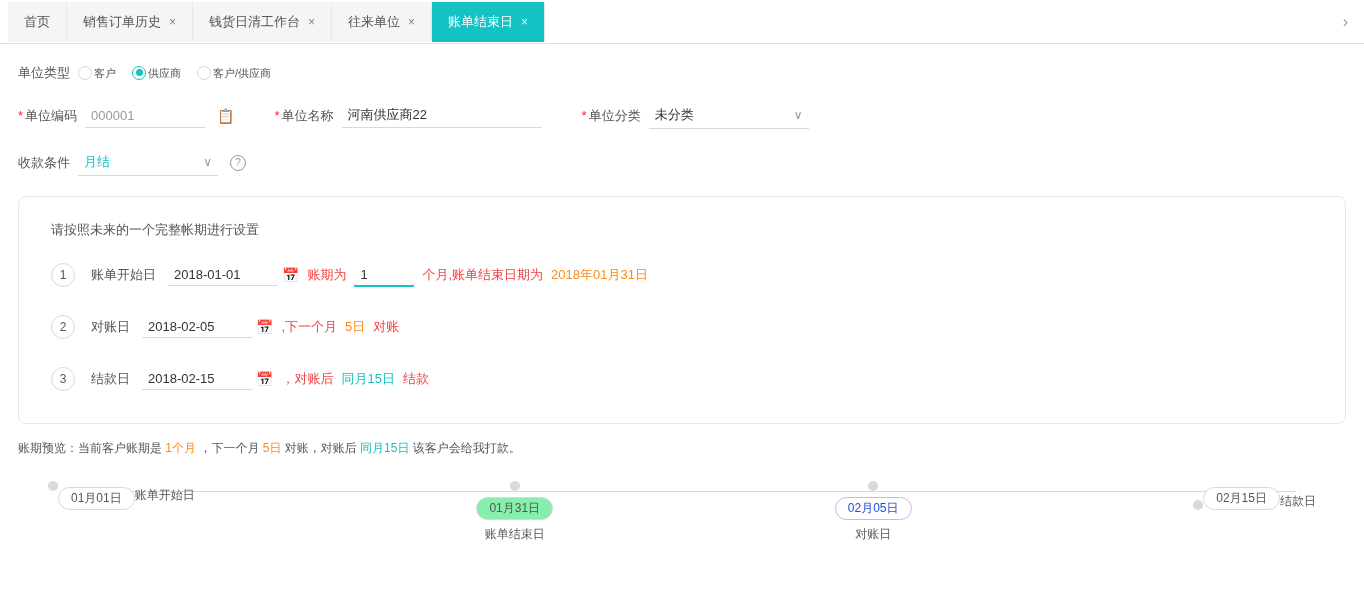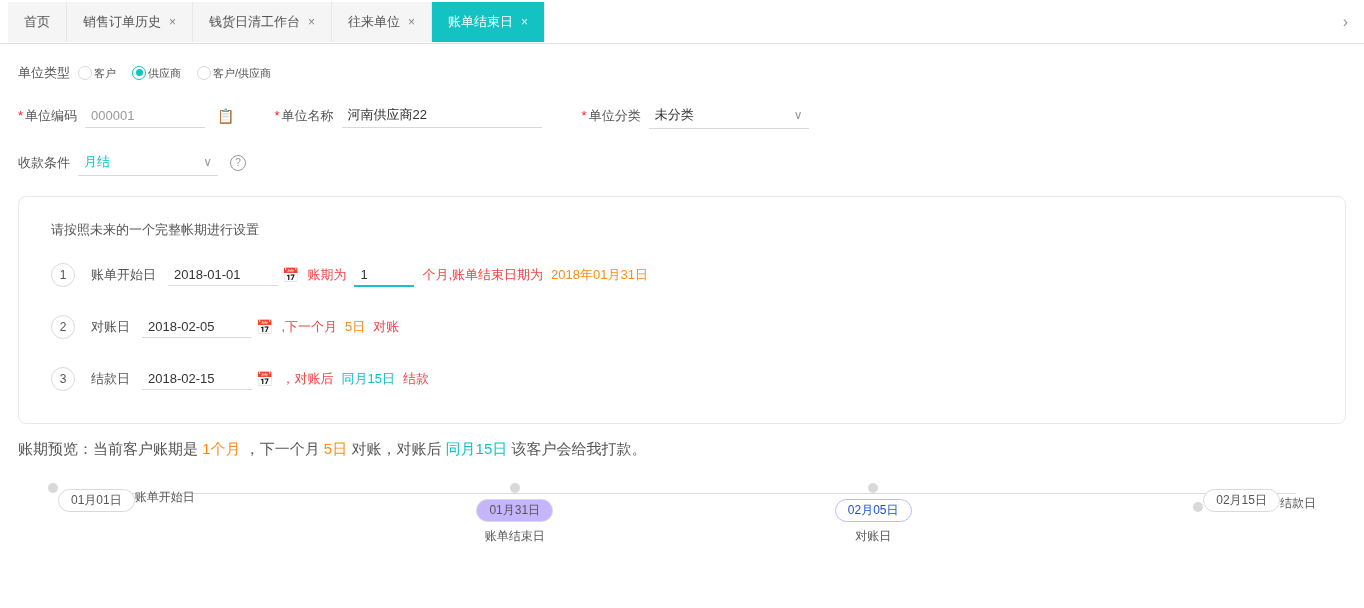--- a/index.html
+++ b/index.html
@@ -173,21 +173,21 @@
       font-size: 13px;
       color: #333;
       outline: none;
       width: 60px;
     }
     .highlight-orange { color: #fa8c16; font-weight: 500; }
     .highlight-teal { color: #13c2c2; font-weight: 500; }
 
     
     .preview-text {
-      font-size: 15px;
+      font-size: 12px;
       color: #555;
       margin: 16px 0 24px 0;
     }
 
     
     .category-select {
       display: flex; align-items: center; gap: 4px;
       border-bottom: 1px solid #d9d9d9;
       padding: 4px 6px;
       min-width: 160px;
@@ -335,21 +335,21 @@
     <div style="display:flex; justify-content:space-between; align-items:flex-start; position:relative;">
 
       <div style="display:flex; flex-direction:row; align-items:flex-start;">
         <div style="width:10px;height:10px;border-radius:50%;background:#d9d9d9;z-index:1;"></div>
         <div style="margin-top:6px;border:1px solid #d9d9d9;border-radius:20px;padding:2px 12px;font-size:12px;color:#555;background:#fff;">01月01日</div>
         <div style="margin-top:6px;font-size:12px;color:#555;">账单开始日</div>
       </div>
 
       <div style="display:flex; flex-direction:column; align-items:center;">
         <div style="width:10px;height:10px;border-radius:50%;background:#d9d9d9;z-index:1;"></div>
-        <div style="margin-top:6px;border:1px solid #d9d9d9;border-radius:20px;padding:2px 12px;font-size:12px;color:#555;background:#c4b5fd;">01月31日</div>
+        <div style="margin-top:6px;border:1px solid #d9d9d9;border-radius:20px;padding:2px 12px;font-size:12px;color:#555;background:#86efac;">01月31日</div>
         <div style="margin-top:6px;font-size:12px;color:#555;">账单结束日</div>
       </div>
 
       <div style="display:flex; flex-direction:column; align-items:center;">
         <div style="width:10px;height:10px;border-radius:50%;background:#d9d9d9;z-index:1;"></div>
         <div style="margin-top:6px;border:1px solid #c4b5fd;border-radius:20px;padding:2px 12px;font-size:12px;color:#1d4ed8;background:#fff;">02月05日</div>
         <div style="margin-top:6px;font-size:12px;color:#555;">对账日</div>
       </div>
 
       <div style="display:flex; flex-direction:row; align-items:flex-end;">

